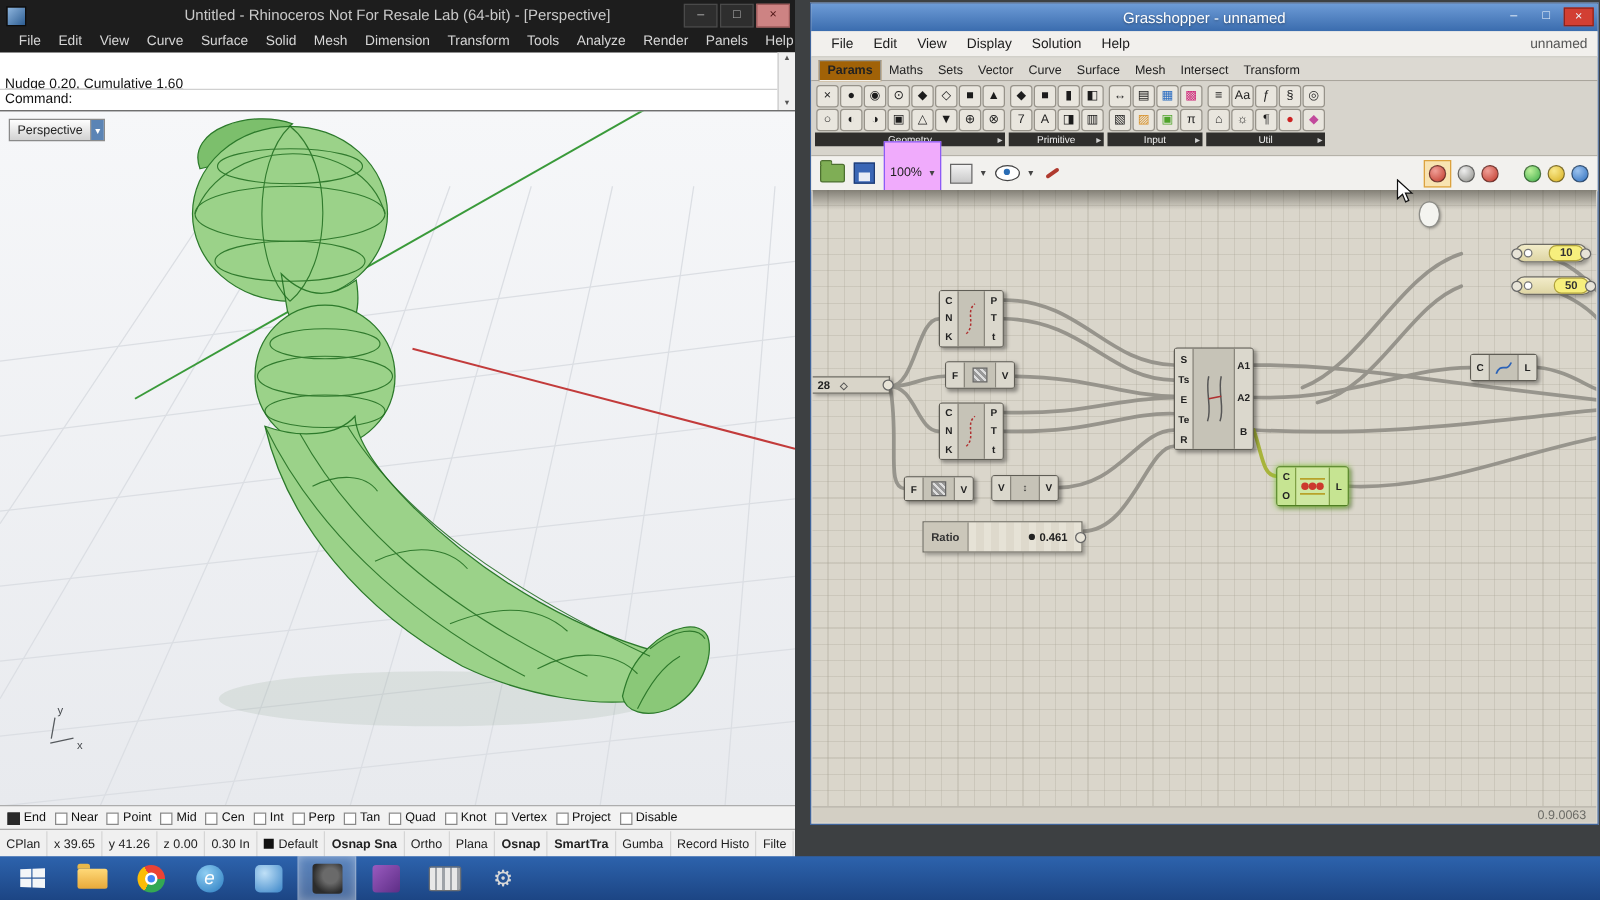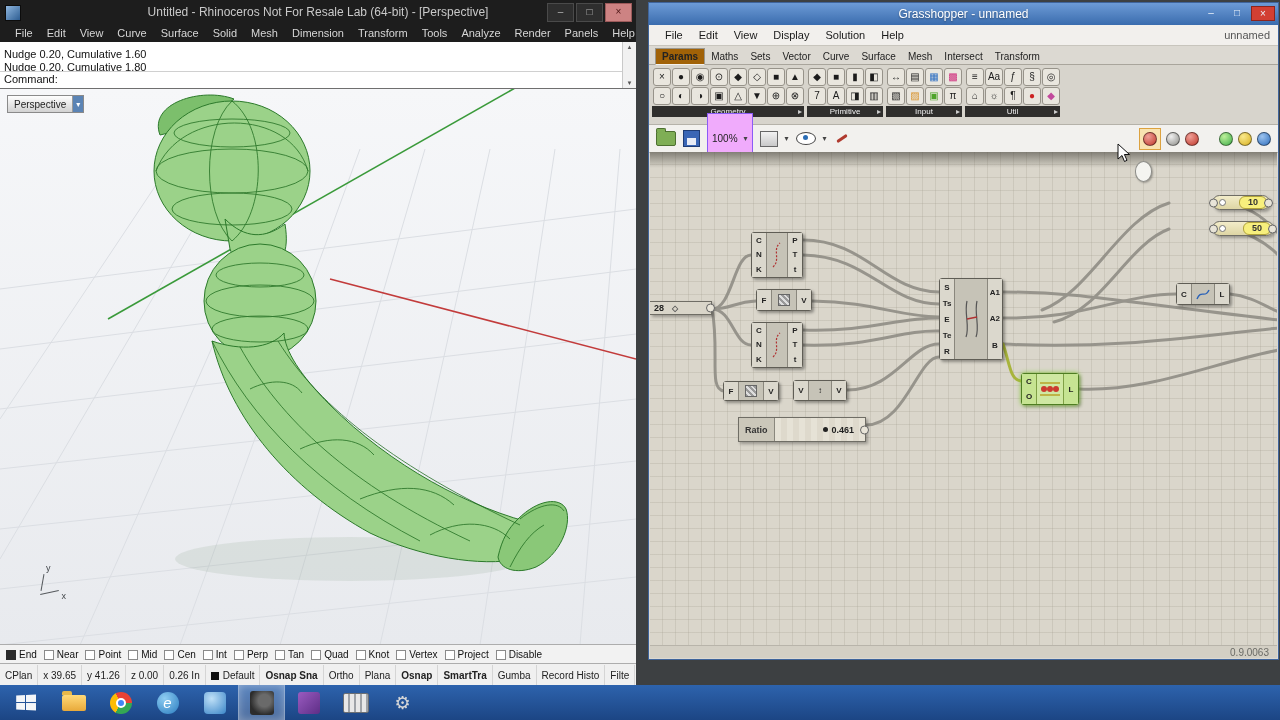--- a/index.html
+++ b/index.html
@@ -11,21 +11,21 @@
   .r-title{position:absolute;left:0;top:0;right:0;height:24px;}
   .r-ico{position:absolute;left:5px;top:5px;width:14px;height:14px;background:linear-gradient(135deg,#8fb6de,#2d5d92);border:1px solid #0c0c0c;}
   .r-title-text{position:absolute;left:50%;top:5px;transform:translateX(-50%);white-space:nowrap;color:#c9c9c9;font-size:12px;}
   .winbtns{position:absolute;right:4px;top:3px;display:flex;gap:2px;}
   .wb{width:25px;height:17px;text-align:center;line-height:16px;font-size:10px;color:#b5b5b5;background:#2e2e2e;border:1px solid #4a4a4a;}
   .wb.close-r{background:#cd8383;color:#4d1515;border-color:#9c5a5a;}
   .r-menu{position:absolute;top:24px;left:0;right:0;height:18px;display:flex;align-items:center;padding-left:8px;}
   .r-menu span{color:#d6d6d6;font-size:11px;padding:1px 7px;white-space:nowrap;}
   .r-cmd{position:absolute;top:42px;left:0;right:0;height:46px;background:#fff;border-bottom:1px solid #8f8f8f;}
   .cmd-line{font-size:11px;color:#111;padding-left:4px;line-height:13px;}
-  .cmd-line:first-child{padding-top:6px;}
+  .cmd-line:first-child{padding-top:19px;text-decoration:underline;}
   .cmd-prompt{position:absolute;left:0;right:14px;bottom:0;height:15px;border-top:1px solid #d0d0d0;font-size:11px;color:#111;padding:1px 0 0 4px;background:#fff;}
   .cmd-scroll{position:absolute;right:0;top:0;bottom:0;width:13px;border-left:1px solid #c9c9c9;background:#f1f1f1;display:flex;flex-direction:column;justify-content:space-between;align-items:center;padding:1px 0;}
   .cmd-scroll span{font-size:6px;color:#555;line-height:8px;}
   .r-viewport{position:absolute;top:88px;left:0;right:0;height:556px;background:linear-gradient(#f6f7f9,#e8eaee);overflow:hidden;border-top:1px solid #6f6f6f;}
   .vp-svg{position:absolute;left:0;top:0;}
   .vp-tab{position:absolute;left:7px;top:6px;height:16px;background:linear-gradient(#fefefe,#d2d2d2);border:1px solid #8a8a8a;font-size:10px;display:flex;align-items:center;padding-left:6px;color:#222;}
   .vp-dd{margin-left:6px;height:100%;display:flex;align-items:center;border-left:1px solid #9a9a9a;padding:0 3px;font-size:8px;background:#5b84b5;color:#fff;}
   .axis-gizmo{position:absolute;left:34px;bottom:44px;width:34px;height:36px;color:#44484c;font-size:9px;}
   .axis-gizmo::before{content:"";position:absolute;left:8px;top:9px;width:1px;height:17px;background:#55595d;transform:rotate(10deg);}
   .axis-gizmo::after{content:"";position:absolute;left:6px;bottom:8px;width:19px;height:1px;background:#55595d;transform:rotate(-12deg);}
@@ -256,21 +256,21 @@
         <span>Knot</span>
         <span>Vertex</span>
         <span>Project</span>
         <span>Disable</span>
       </div>
     <div class="r-status">
         <span>CPlan</span>
         <span>x 39.65</span>
         <span>y 41.26</span>
         <span>z 0.00</span>
-        <span>0.26 In</span>
+        <span>0.30 In</span>
         <span>Default</span>
         <span>Osnap Sna</span>
         <span>Ortho</span>
         <span>Plana</span>
         <span>Osnap</span>
         <span>SmartTra</span>
         <span>Gumba</span>
         <span>Record Histo</span>
         <span>Filte</span>
       </div>

